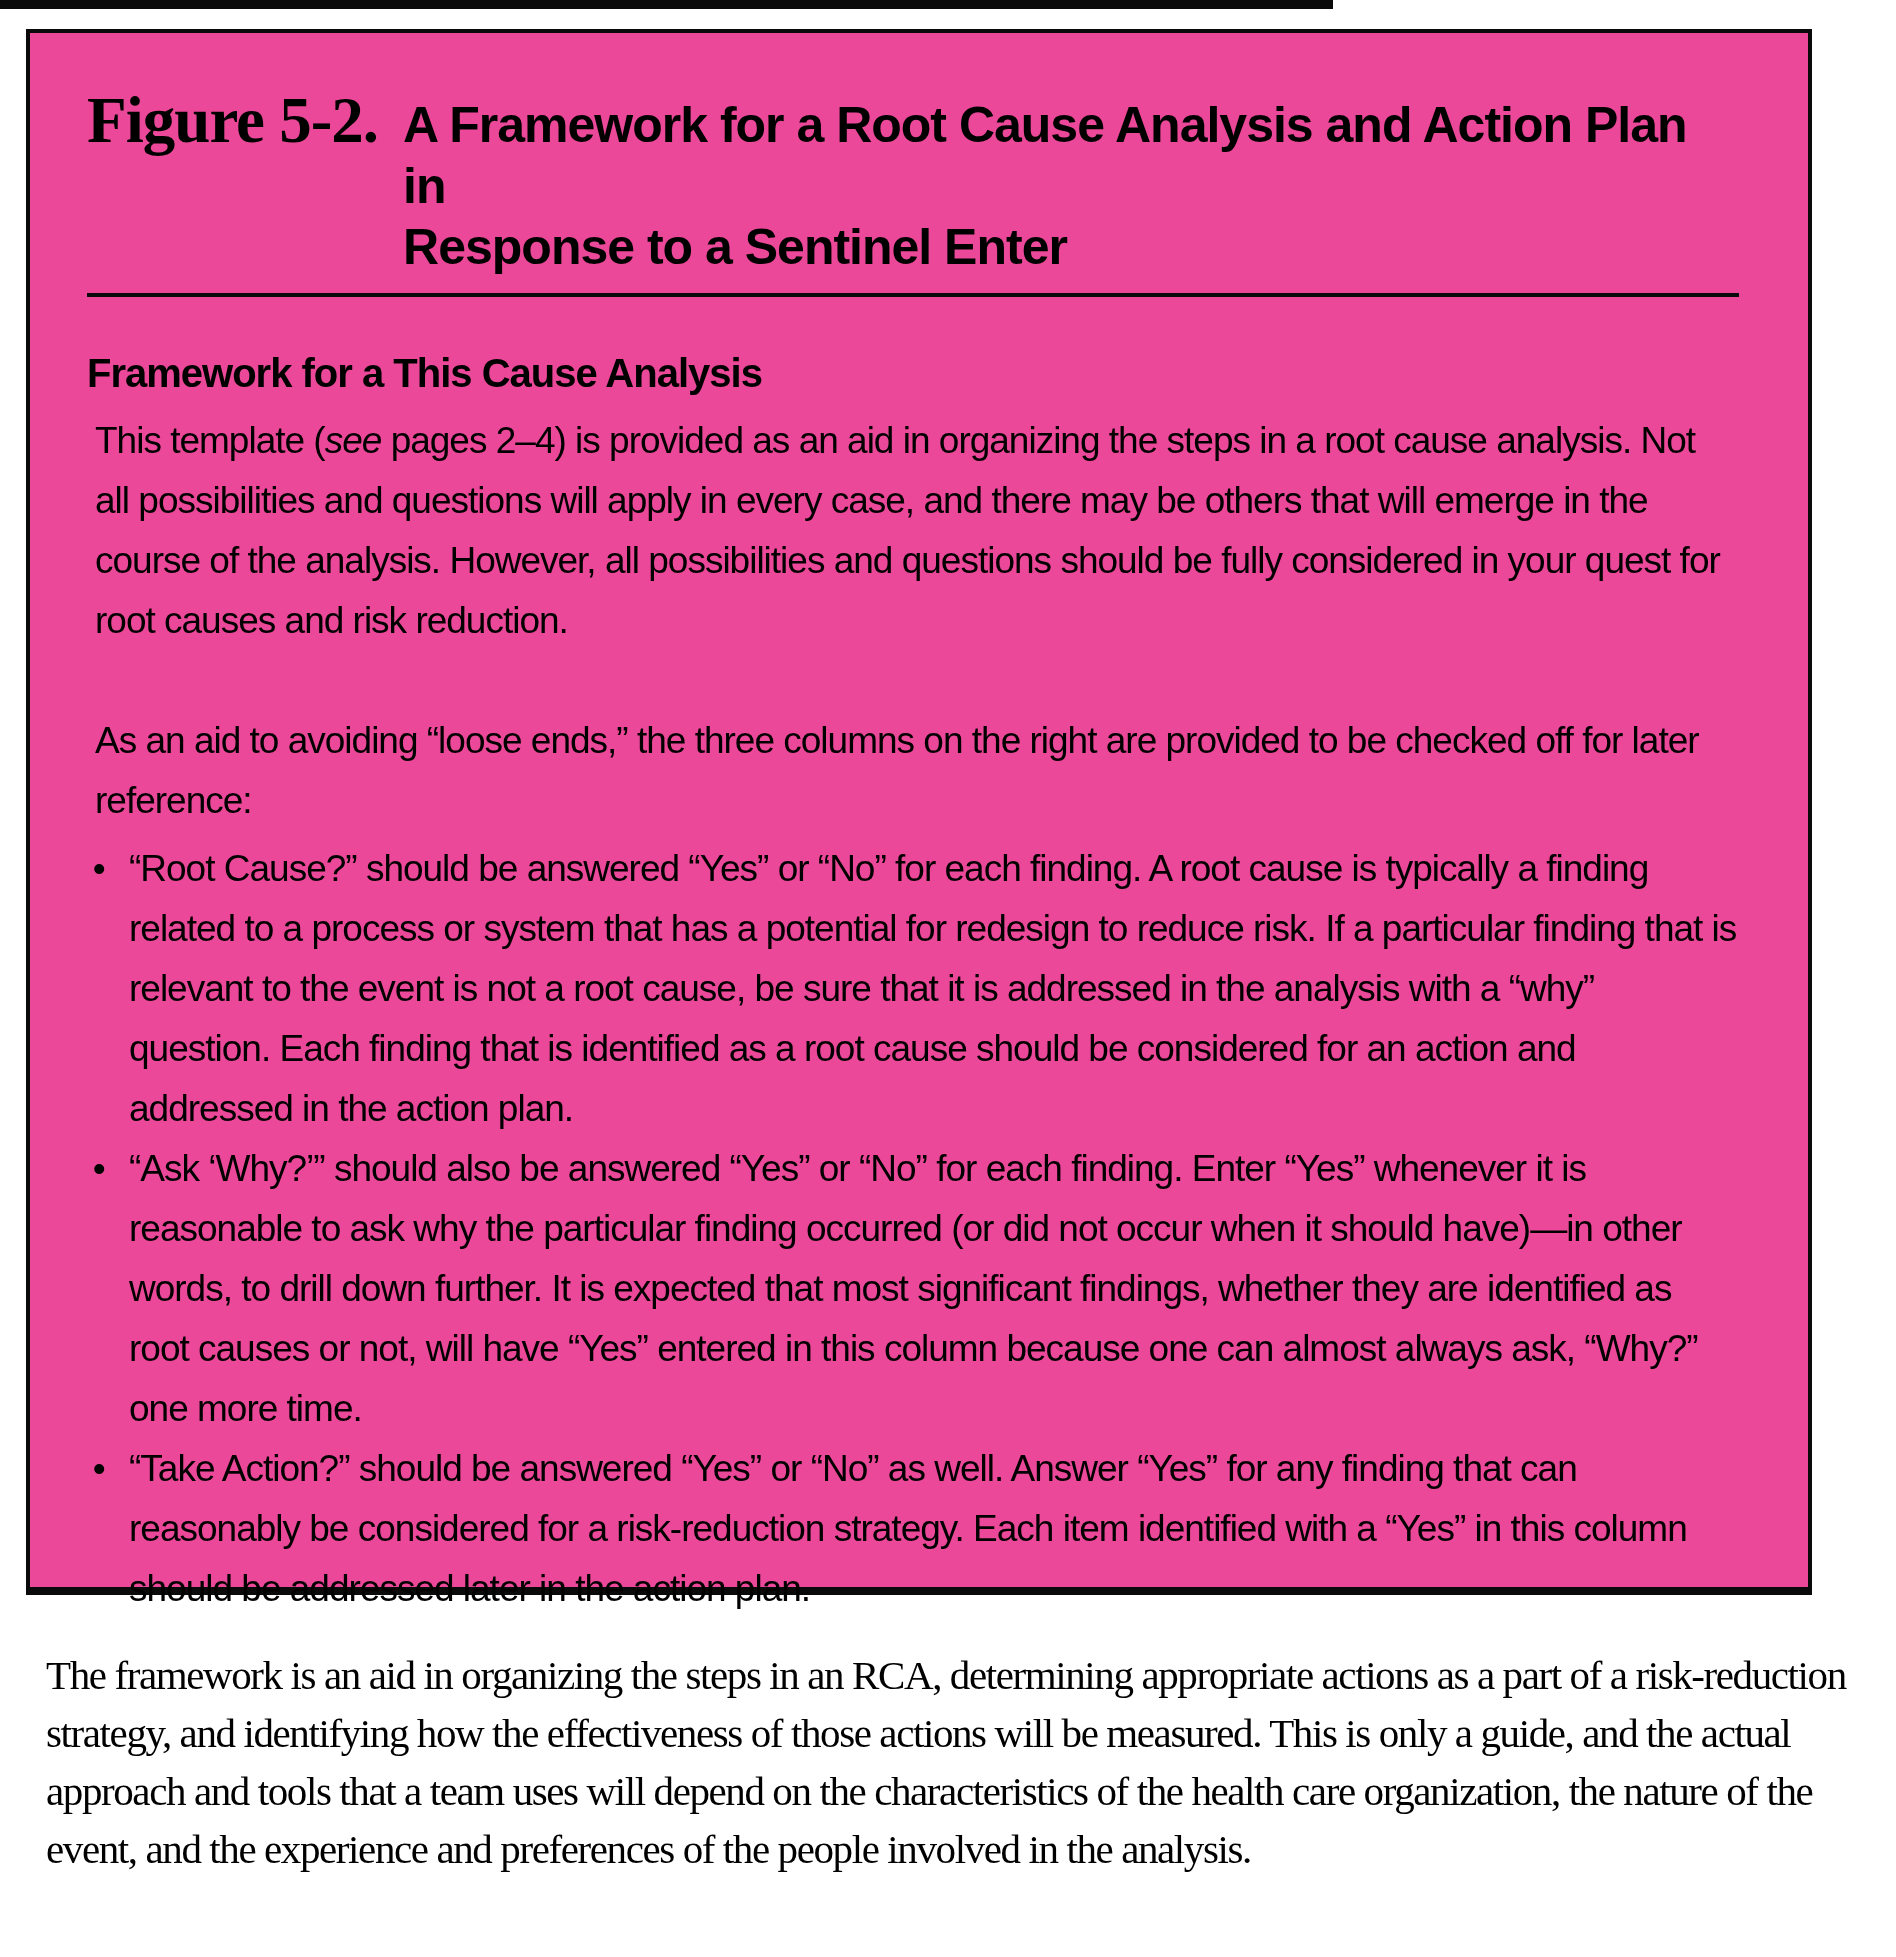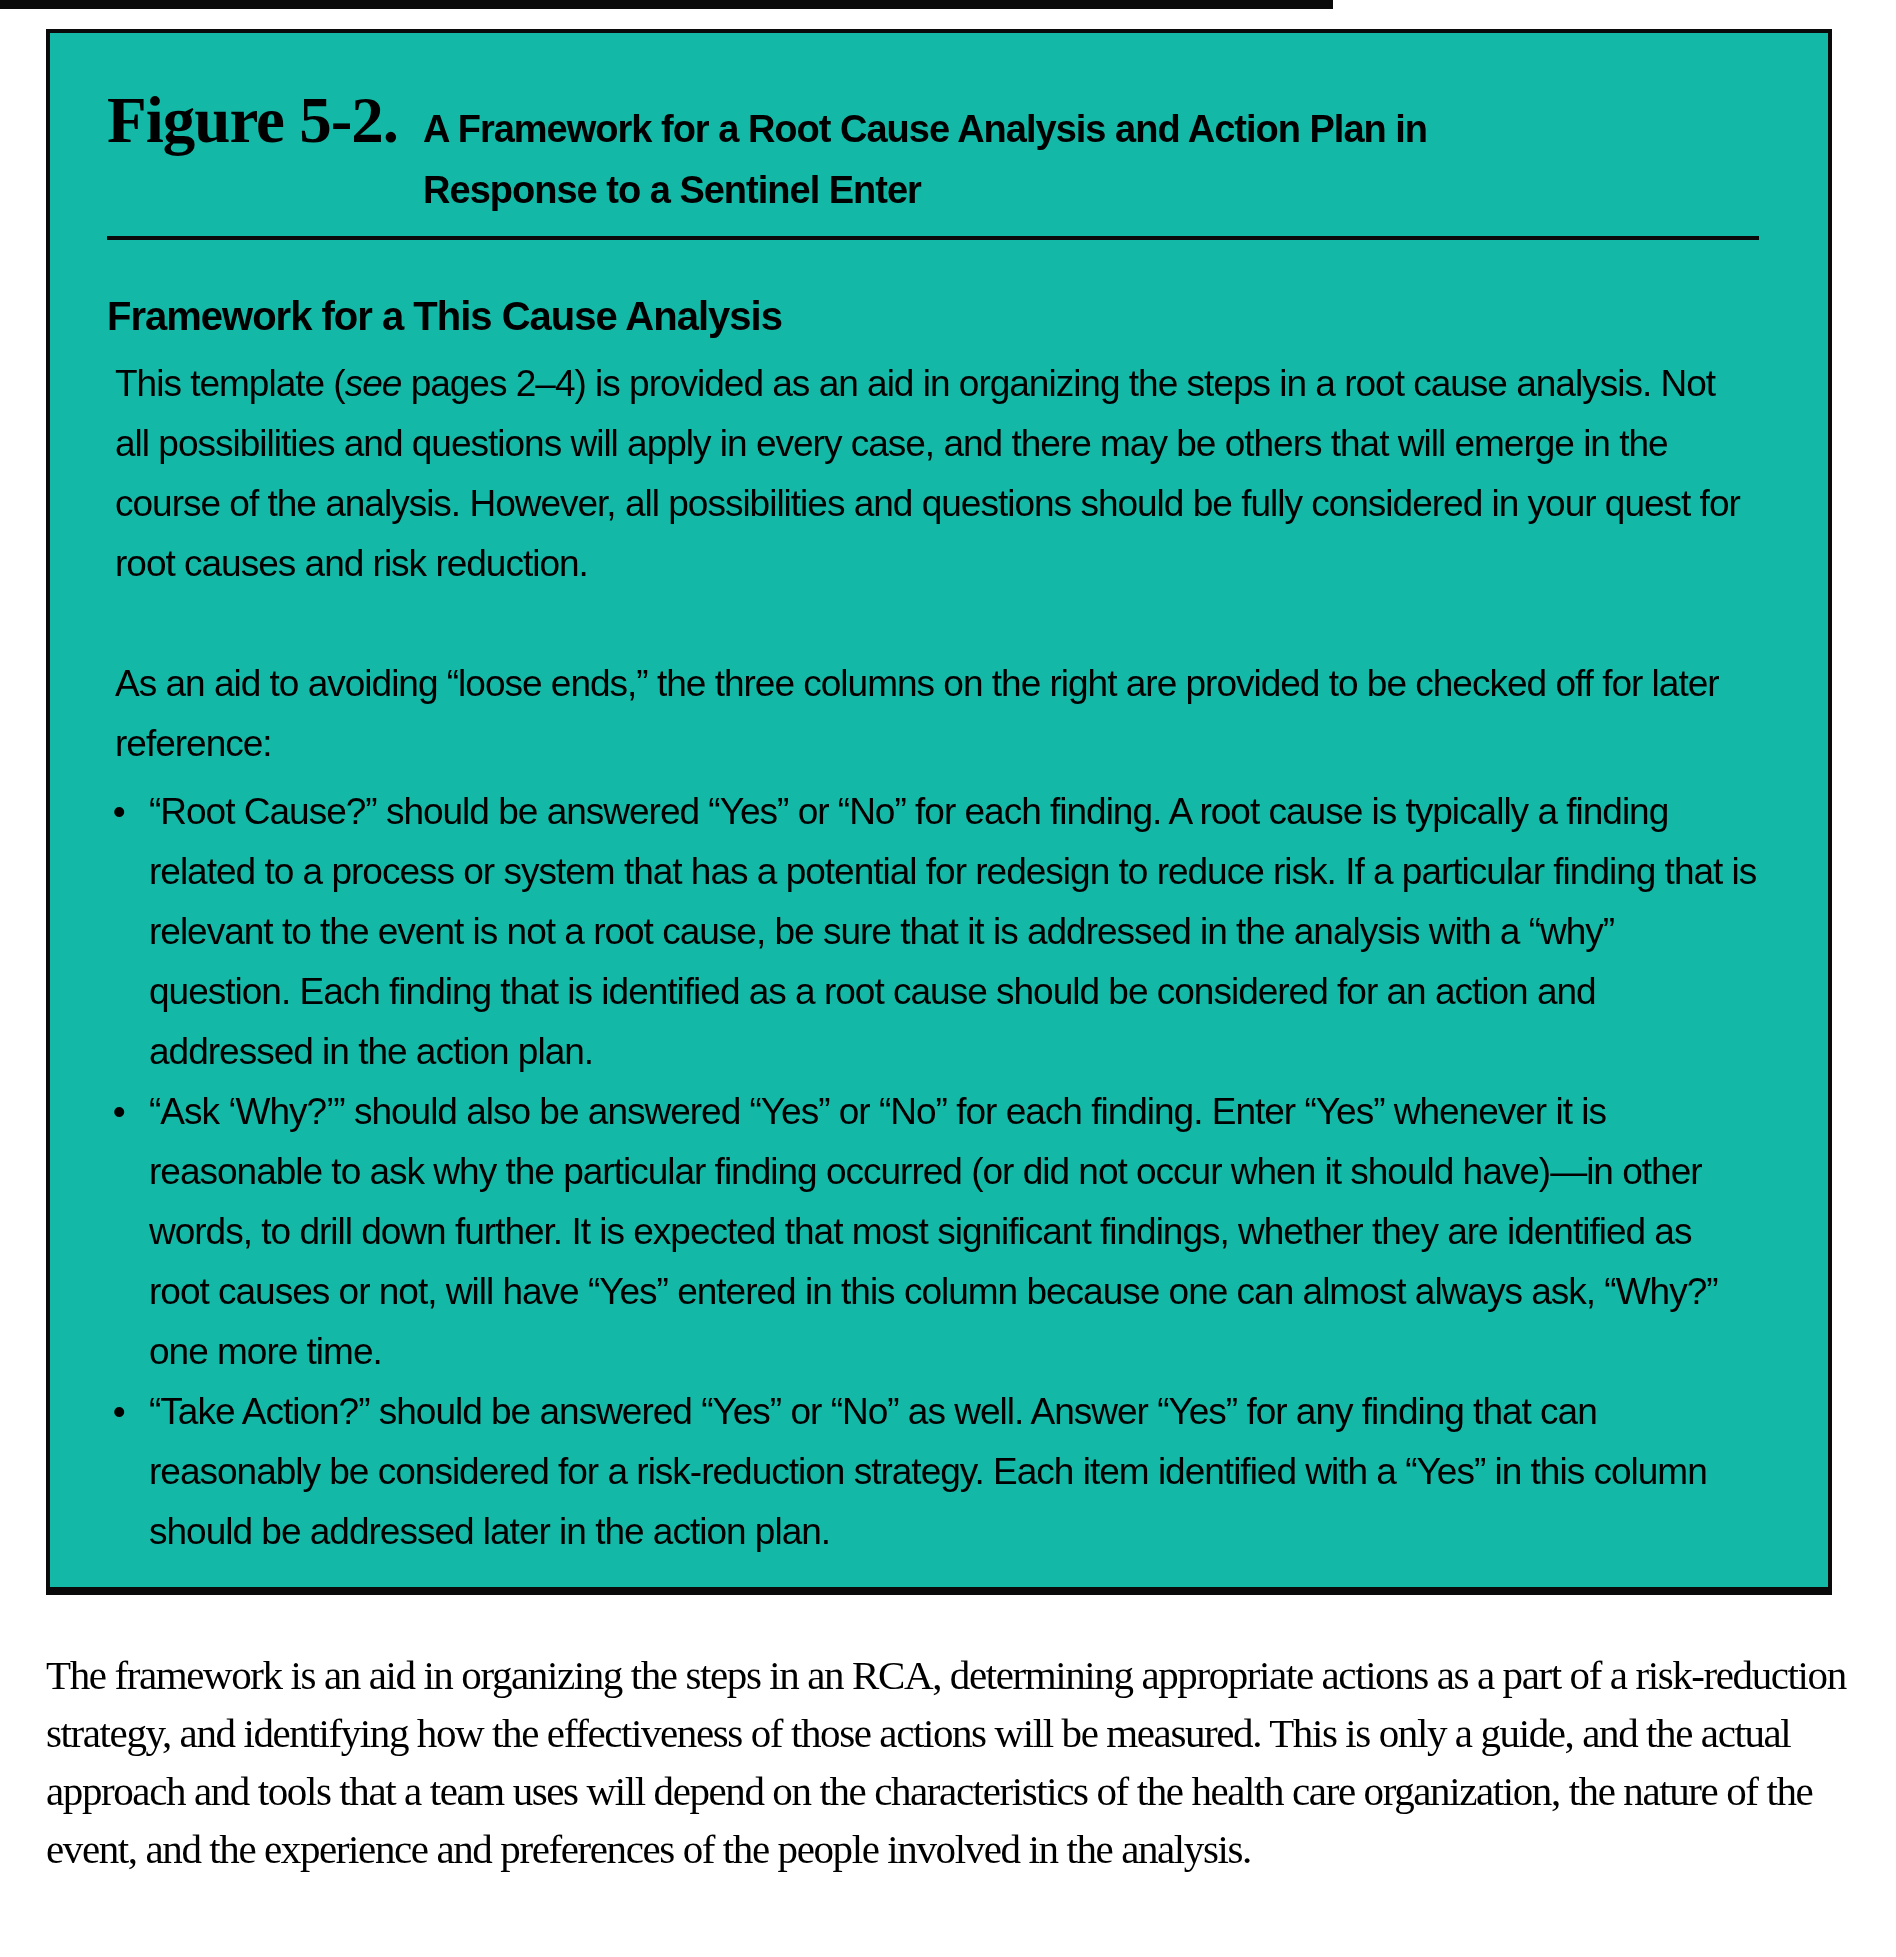--- a/index.html
+++ b/index.html
@@ -18,46 +18,46 @@
   .scan-bar {
     position: absolute;
     left: 0;
     top: 0;
     width: 1333px;
     height: 8.6px;
     background: #0a0a0a;
   }
   .figure-box {
     position: absolute;
-    left: 46px;
+    left: 26px;
     top: 29px;
     width: 1786px;
     height: 1566px;
     border: 4.8px solid #0a0a0a;
     border-bottom-width: 8.6px;
     box-sizing: border-box;
     padding: 50px 69px 0 57px;
-    background: #14b8a6;
+    background: #ec4899;
   }
   .caption-row {
     display: flex;
     align-items: baseline;
   }
   .figure-label {
     font-family: "Liberation Serif", serif;
     font-weight: bold;
     font-size: 65px;
     letter-spacing: -1px;
     white-space: nowrap;
     flex: 0 0 auto;
   }
   .figure-title {
     margin-left: 25px;
     font-weight: bold;
-    font-size: 38px;
+    font-size: 50px;
     letter-spacing: -1px;
     line-height: 61px;
   }
   .figure-title .t-line { display: block; }
   .caption-rule {
     border: 0;
     border-top: 4.8px solid #0a0a0a;
     margin: 15.3px 0 0 0;
     width: 100%;
   }

